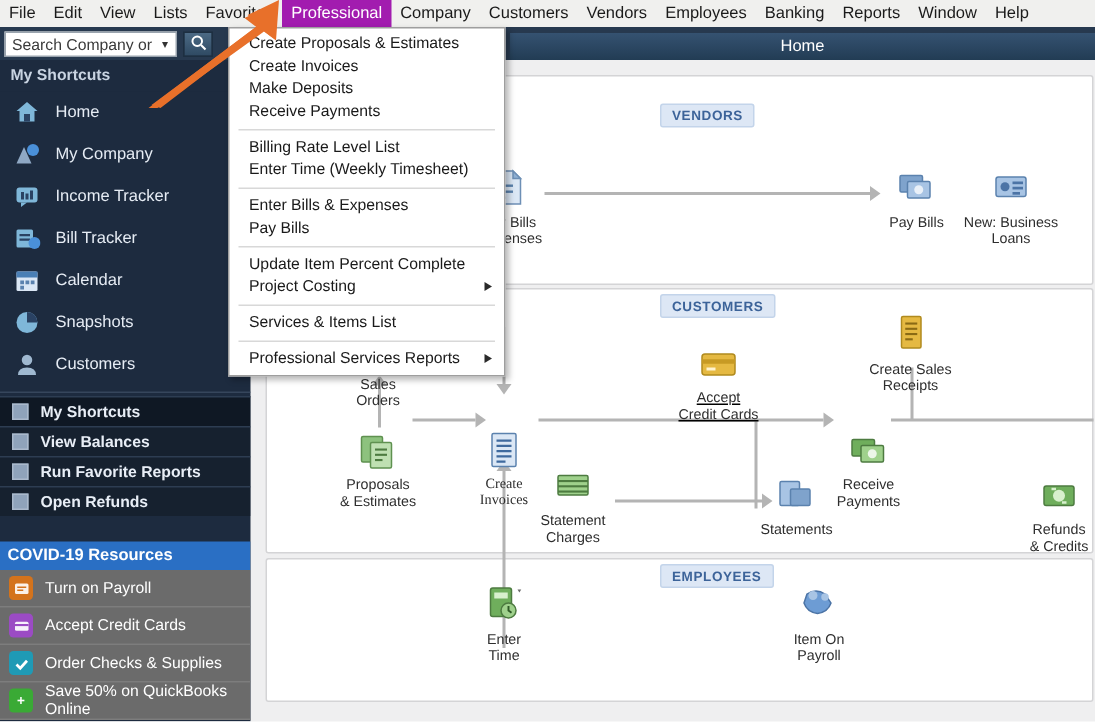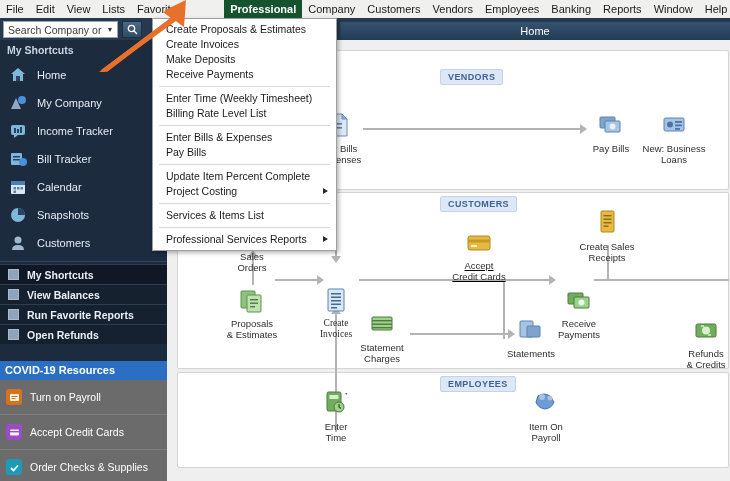--- a/index.html
+++ b/index.html
@@ -26,24 +26,23 @@
     font-size: 11px; color: #1a1a1a;
     z-index: 40;
   }
   .menubar .mi {
     padding: 2px 6px 3px 6px;
     height: 18px; line-height: 14px;
     white-space: nowrap;
     display: flex; align-items: flex-start;
   }
   .menubar .mi.active {
-    background: #14532d;
+    background: #a21caf;
     color: #ffffff;
-    font-weight: bold;
-    margin-left: 36px;
+    font-weight: normal;
   }
 
   
   .topstrip {
     position: absolute; top: 18px; left: 0;
     width: 730px; height: 22px;
     background: #27394f;
     z-index: 10;
   }
   .searchwrap {
@@ -116,21 +115,21 @@
   .sb-sec.sel { background: #0f1824; }
   .covid-bar {
     height: 19px; line-height: 19px;
     padding-left: 5px;
     background: #2a6fc4;
     color: #ffffff;
     font-size: 11px; font-weight: bold;
   }
   .grayzone { background: #6b6b6b; }
   .gz-item {
-    height: 35px;
+    height: 25px;
     display: flex; align-items: center;
     padding-left: 6px;
     font-size: 10.5px; color: #ffffff;
     border-bottom: 1px solid #7d7d7d;
   }
   .gz-item .gic {
     width: 16px; height: 16px; margin-right: 8px;
     border-radius: 3px;
     flex: 0 0 16px;
     display: flex; align-items: center; justify-content: center;
@@ -711,22 +710,22 @@
         <span>Help</span>
       </div>
   </div>
 
   <div class="dropdown">
     <div class="dd-item"><span>Create Proposals &amp; Estimates</span></div>
     <div class="dd-item"><span>Create Invoices</span></div>
     <div class="dd-item"><span>Make Deposits</span></div>
     <div class="dd-item"><span>Receive Payments</span></div>
     <div class="dd-sep"></div>
+    <div class="dd-item"><span>Billing Rate Level List</span></div>
     <div class="dd-item"><span>Enter Time (Weekly Timesheet)</span></div>
-    <div class="dd-item"><span>Billing Rate Level List</span></div>
     <div class="dd-sep"></div>
     <div class="dd-item"><span>Enter Bills &amp; Expenses</span></div>
     <div class="dd-item"><span>Pay Bills</span></div>
     <div class="dd-sep"></div>
     <div class="dd-item"><span>Update Item Percent Complete</span></div>
     <div class="dd-item"><span>Project Costing</span><span class="sub"></span></div>
     <div class="dd-sep"></div>
     <div class="dd-item"><span>Services &amp; Items List</span></div>
     <div class="dd-sep"></div>
     <div class="dd-item"><span>Professional Services Reports</span><span class="sub"></span></div>

